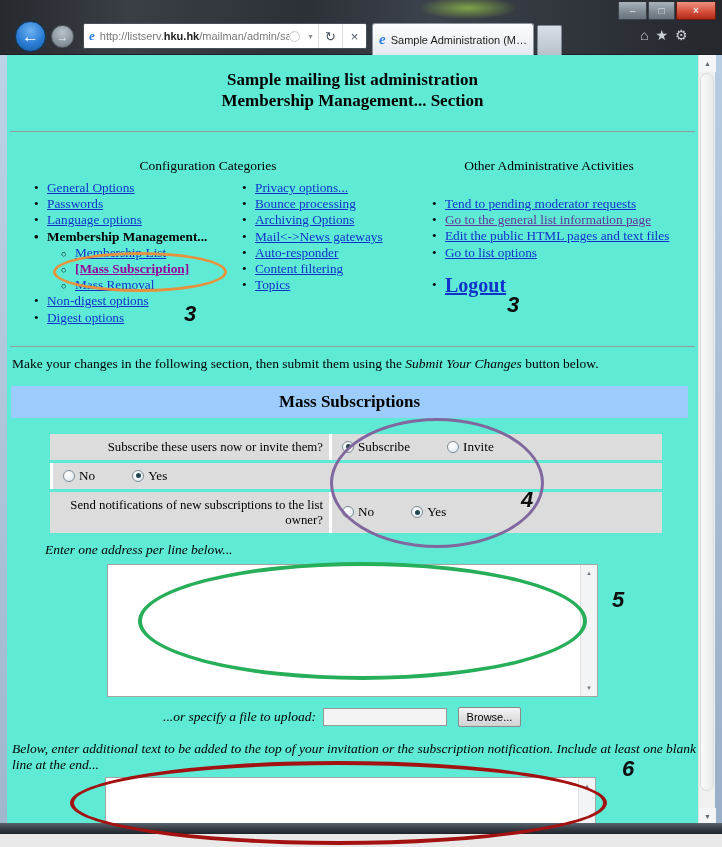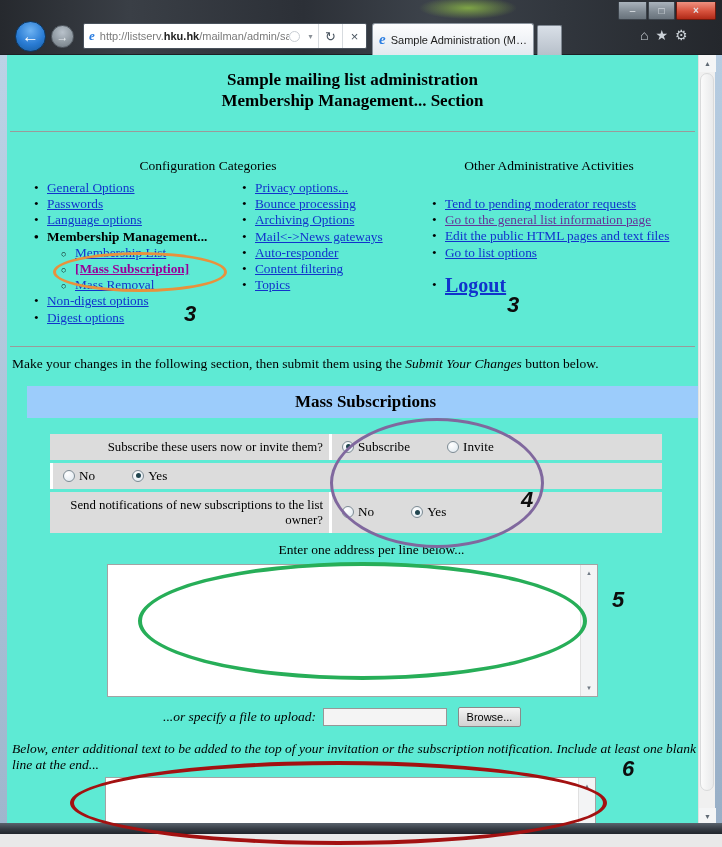--- a/index.html
+++ b/index.html
@@ -98,34 +98,34 @@
   .nav a { color:#1133cc; text-decoration:underline; cursor:pointer; }
   .nav a.visited { color:#663399; }
   .nav a.current { color:#990099; font-weight:bold; }
   li.boldtxt { font-weight:bold; }
   li.logout { margin-top:16px; }
   li.logout a { font-size:20px; font-weight:bold; }
 
   .instr { font-size:13.5px; margin:9px 0 0 5px; }
   .instr i { font-style:italic; }
 
-  .section-bar { margin:14px 0 0 20px; width:677px; height:32px; background:#9cccfb;
+  .section-bar { margin:14px 0 0 4px; width:677px; height:32px; background:#9cccfb;
     text-align:center; font-size:17px; font-weight:bold; line-height:32px; }
 
   .qtable { margin:16px 0 0 43px; width:612px;font-family:Liberation Serif, serif; }
   .qrow { display:flex; background:#dcdcdc; margin-bottom:3px; }
   .qcell-l { width:279px; padding:6px 6px 5px 0; text-align:right; font-size:12.8px; line-height:15px; }
   .qcell-r { flex:1; border-left:3px solid #fff; padding:5px 10px; font-size:13.2px; display:flex; align-items:center;gap:23px; }
   .opt { display:flex; align-items:center; margin-right:14px; cursor:pointer; }
   .radio { width:12px; height:12px; border-radius:50%; border:1px solid #7d8b94;
     background:radial-gradient(circle at 35% 30%,#ffffff,#dde7ee); margin-right:4px; position:relative; flex:none; }
   .radio.checked::after { content:""; position:absolute; left:2.5px; top:2.5px; width:5px; height:5px;
     border-radius:50%; background:#20454f; }
 
-  .enter-label { font-size:13.5px; margin:9px 0 0 38px;text-align:center; }
+  .enter-label { font-style:italic; font-size:13.5px; margin:9px 0 0 38px; }
   .textbox { position:relative; background:#fff; border:1px solid #a3a3a3; cursor:text; }
   .textbox1 { margin:6px 0 0 100px; width:491px; height:133px; }
   .textbox2 { margin:4px 0 0 98px; width:491px; height:62px; }
   .tb-scroll { position:absolute; right:0; top:0; bottom:0; width:17px; background:#f3f4f5; border-left:1px solid #e0e0e0; }
   .tb-arrow { position:absolute; left:0; width:16px; height:14px; display:flex; align-items:center; justify-content:center;
     font-size:6px; color:#707a84; cursor:pointer; }
   .tb-up { top:1px; } .tb-down { bottom:1px; }
 
   .upload-row { display:flex; align-items:center; margin:10px 0 0 156px; }
   .upload-label { font-style:italic; font-size:13.5px; }

